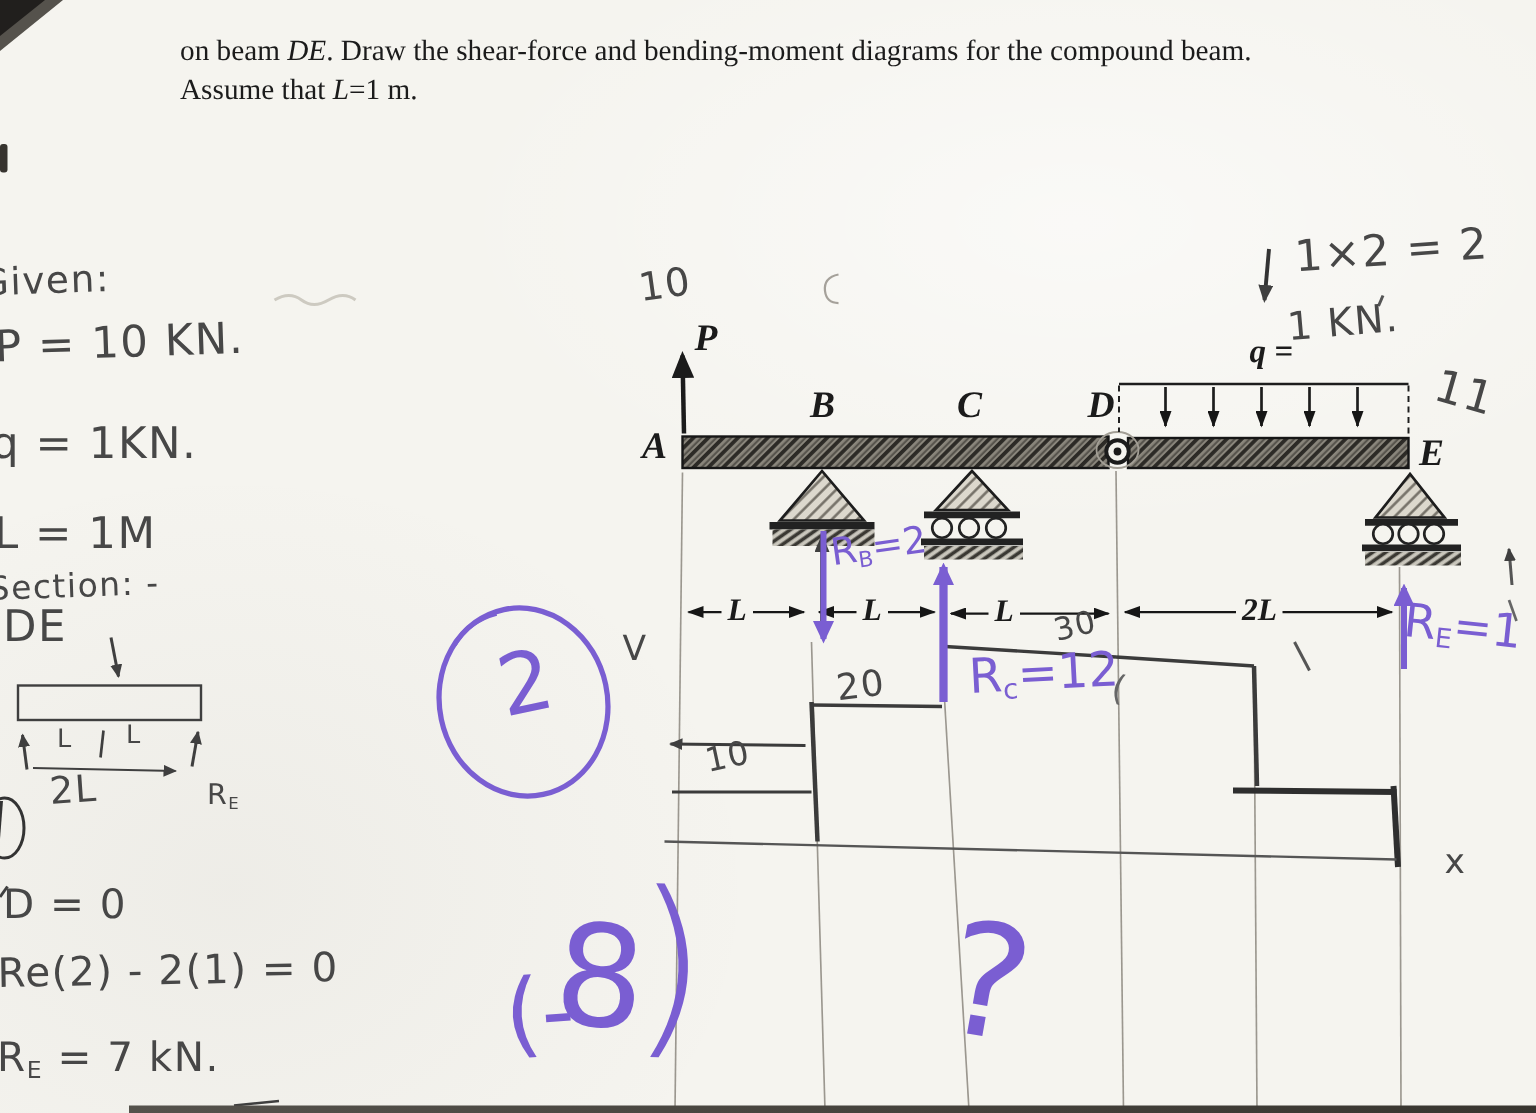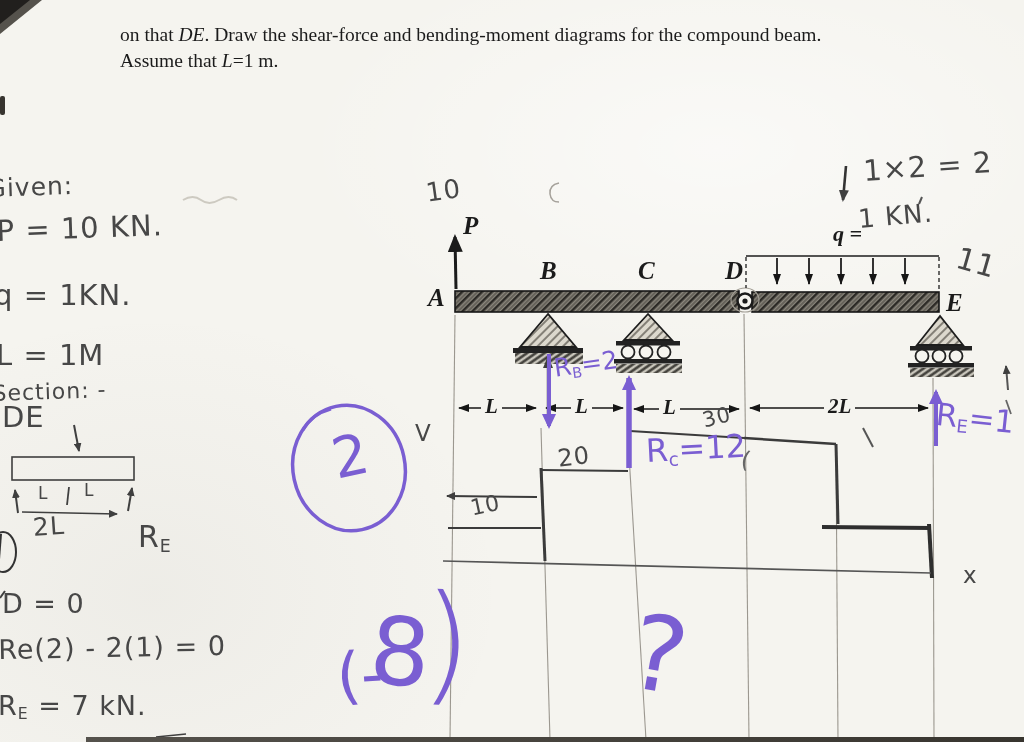--- a/index.html
+++ b/index.html
@@ -177,21 +177,21 @@
     <g fill="none" stroke="#7a5ed2">
       <line x1="549" y1="354" x2="549" y2="426" stroke-width="4" marker-end="url(#mPu)"></line>
       <line x1="629" y1="468" x2="629" y2="378" stroke-width="5.5" marker-end="url(#mPu)"></line>
       <line x1="936" y1="446" x2="936" y2="392" stroke-width="4" marker-end="url(#mPu)"></line>
       <ellipse cx="349" cy="468" rx="56" ry="63" stroke-width="3.5" transform="rotate(-12 349 468)"></ellipse>
       <path d="M303,430 q9,-16 28,-21" stroke-width="3"></path>
     </g>
   </svg>
 
   <div class="problem">
-    <p><span>on that </span><span class="it">DE</span><span>. Draw the shear-force and bending-moment diagrams for the compound beam.</span></p>
+    <p><span>on beam </span><span class="it">DE</span><span>. Draw the shear-force and bending-moment diagrams for the compound beam.</span></p>
     <p><span>Assume that </span><span class="it">L</span><span>=1 m.</span></p>
   </div>
 
   <div class="fig-label abs" style="left:463px;top:212px;">P</div>
   <div class="fig-label abs" style="left:428px;top:284px;">A</div>
   <div class="fig-label abs" style="left:540px;top:257px;">B</div>
   <div class="fig-label abs" style="left:638px;top:257px;">C</div>
   <div class="fig-label abs" style="left:725px;top:257px;">D</div>
   <div class="fig-label abs" style="left:946px;top:289px;">E</div>
   <div class="fig-label abs" style="left:833px;top:221px;font-size:22px;">q =</div>
@@ -202,21 +202,21 @@
 
   <div class="hw" style="left:-14px;top:174px;font-size:25px;transform:rotate(-2deg);">Given:</div>
   <div class="hw" style="left:-4px;top:214px;font-size:29px;transform:rotate(-2deg);">P = 10 KN.</div>
   <div class="hw" style="left:-6px;top:278px;font-size:29px;">q = 1KN.</div>
   <div class="hw" style="left:-4px;top:338px;font-size:29px;">L = 1M</div>
   <div class="hw" style="left:-8px;top:381px;font-size:22px;transform:rotate(-2deg);">Section: -</div>
   <div class="hw" style="left:2px;top:400px;font-size:29px;">DE</div>
   <div class="hw" style="left:38px;top:483px;font-size:17px;">L</div>
   <div class="hw" style="left:84px;top:480px;font-size:17px;">L</div>
   <div class="hw" style="left:32px;top:513px;font-size:25px;transform:rotate(-4deg);">2L</div>
-  <div class="hw" style="left:138px;top:519px;font-size:30px;"><span>R</span><span class="sub">E</span></div>
+  <div class="hw" style="left:138px;top:519px;font-size:19px;"><span>R</span><span class="sub">E</span></div>
   <div class="hw" style="left:2px;top:588px;font-size:27px;text-align:right;">D = 0</div>
   <div class="hw" style="left:-2px;top:634px;font-size:27px;transform:rotate(-1deg);">Re(2) - 2(1) = 0</div>
   <div class="hw" style="left:-2px;top:690px;font-size:27px;"><span>R</span><span class="sub">E</span><span> = 7 kN.</span></div>
   <div class="hw" style="left:424px;top:178px;font-size:26px;transform:rotate(-8deg);">10</div>
   <div class="hw" style="left:857px;top:204px;font-size:26px;transform:rotate(-5deg);">1 KN.</div>
   <div class="hw" style="left:862px;top:154px;font-size:29px;transform:rotate(-4deg);">1×2 = 2</div>
   <div class="hw" style="left:962px;top:240px;font-size:30px;transform:rotate(16deg);">11</div>
   <div class="hw" style="left:415px;top:420px;font-size:23px;">V</div>
   <div class="hw" style="left:468px;top:496px;font-size:22px;transform:rotate(-12deg);">10</div>
   <div class="hw" style="left:556px;top:445px;font-size:24px;transform:rotate(-7deg);">20</div>

